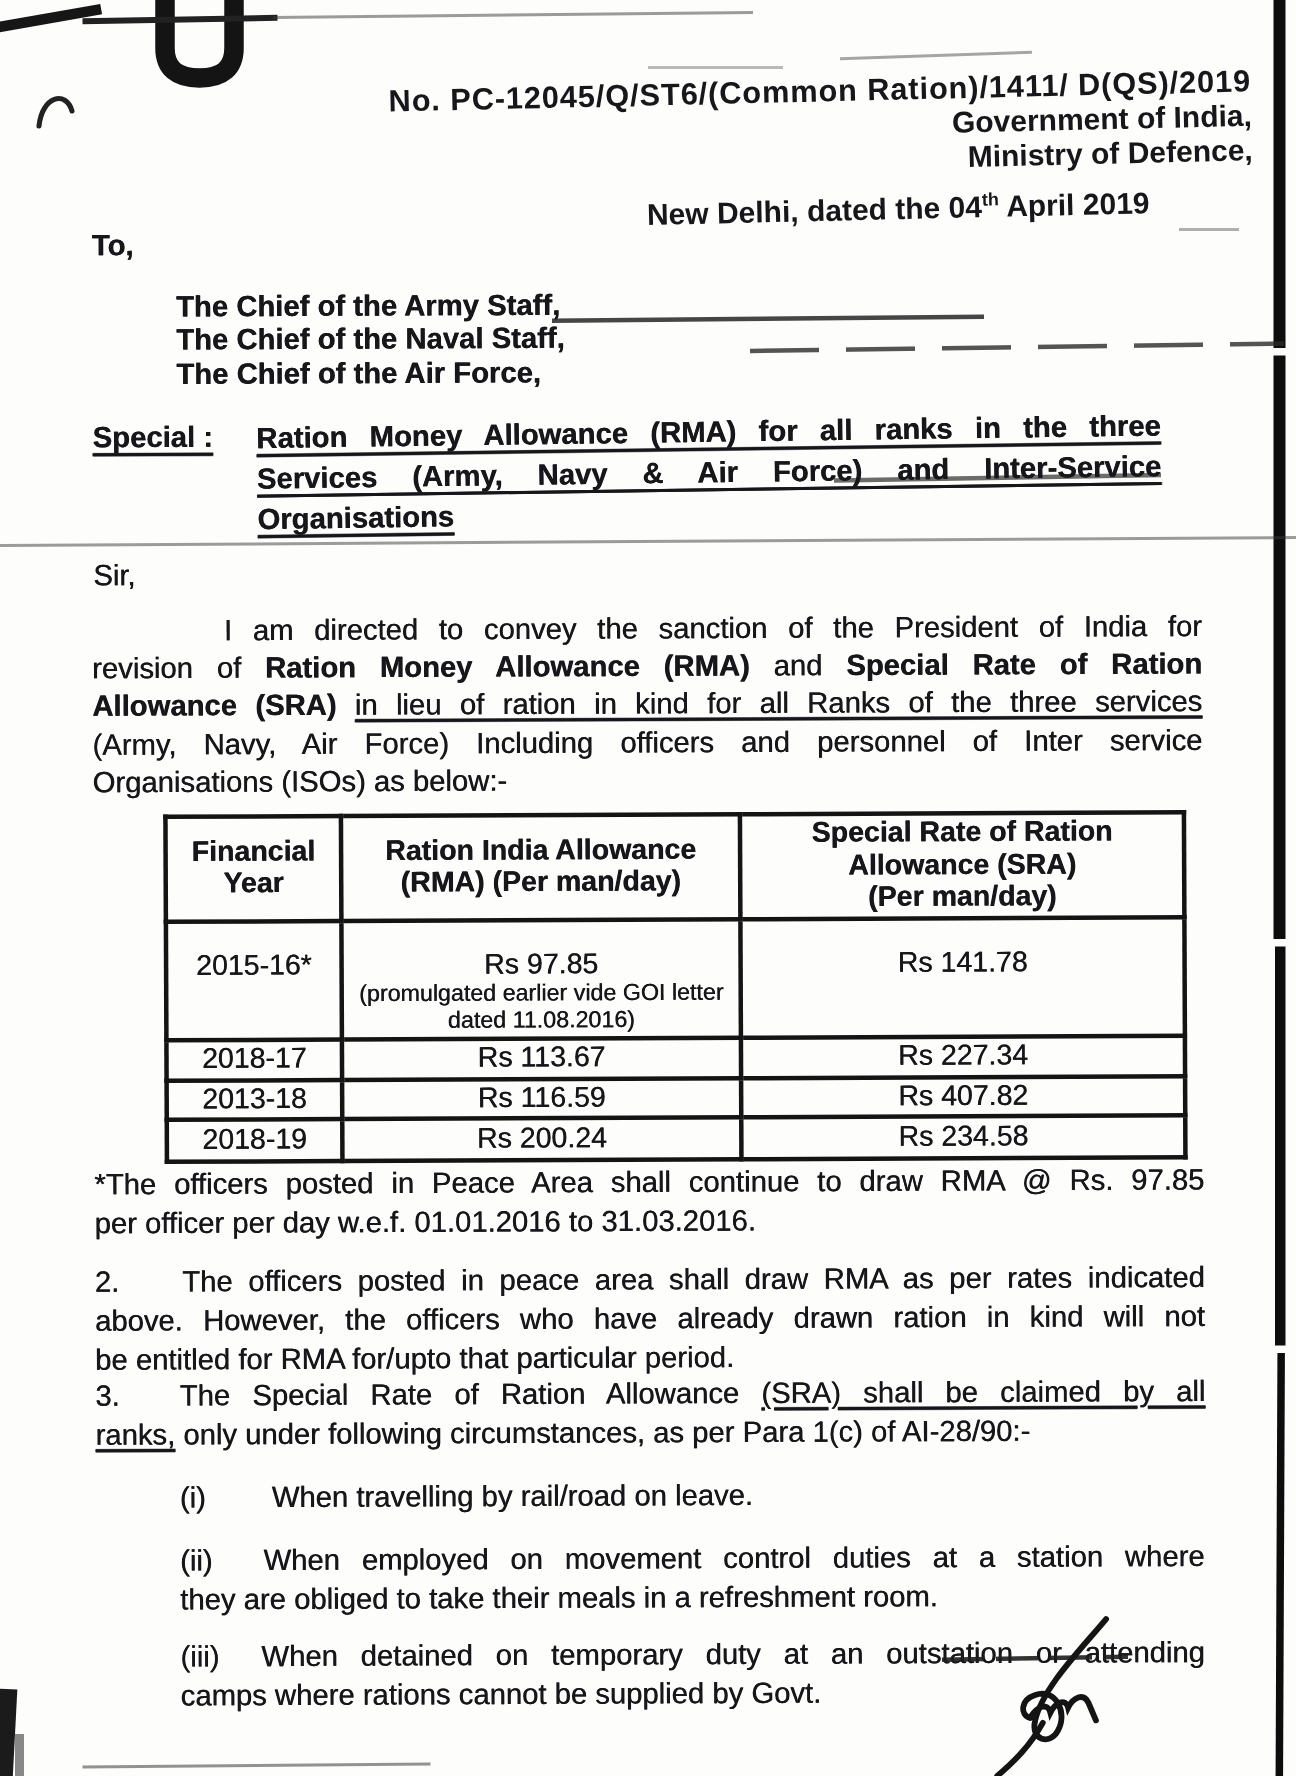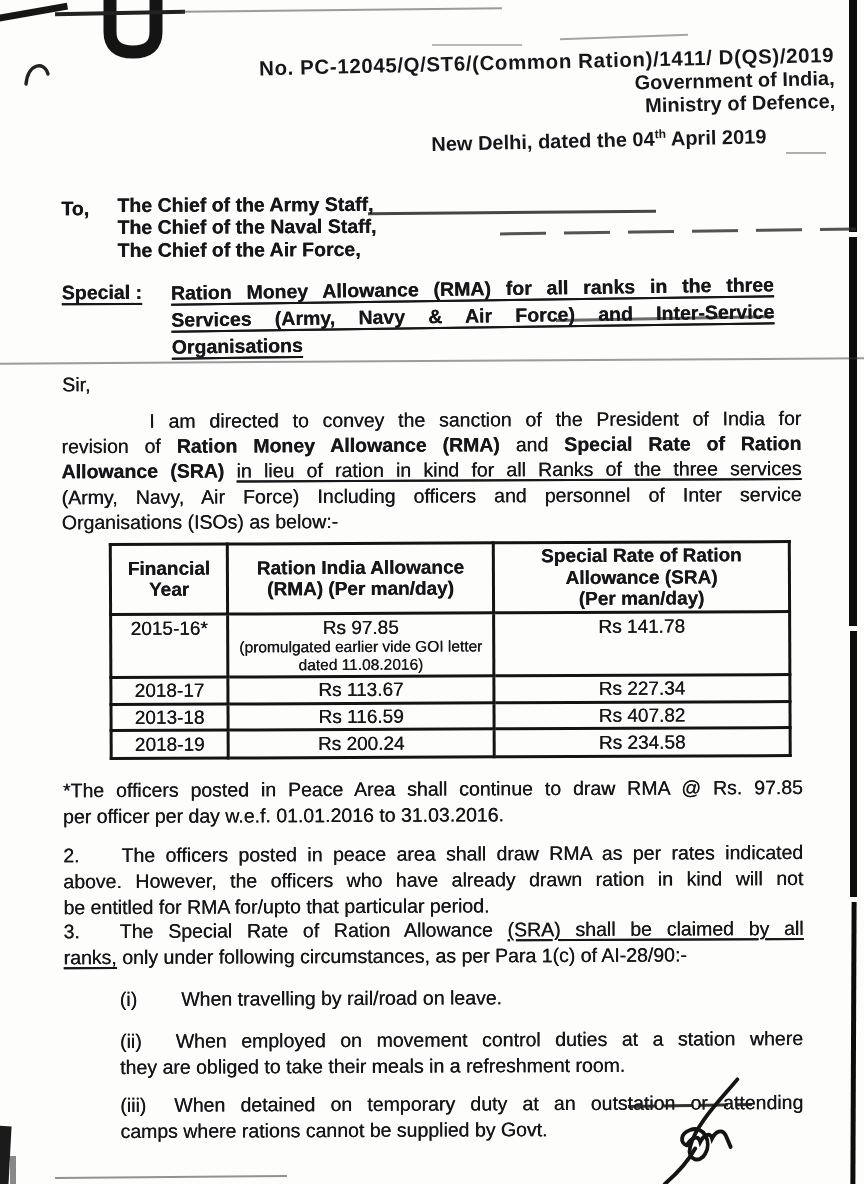--- a/index.html
+++ b/index.html
@@ -32,21 +32,21 @@
   #dateline sup{font-size:12px;font-weight:700;}
   
   #subject-label{top:279px;left:63px;font-weight:700;text-decoration:underline;text-decoration-thickness:2.4px;text-underline-offset:3.5px;}
   #subject-lines{top:279px;left:172px;width:603px;line-height:27px;transform:rotate(-0.55deg);transform-origin:0 0;}
   
   #rma-table{border-collapse:collapse;table-layout:fixed;}
   #rma-table td,#rma-table th{border:3px solid #141414;padding:1px 3px;text-align:center;
     font-size:19px;line-height:21.5px;text-shadow:0.3px 0 0 currentColor;}
   #rma-table th{font-weight:700;}
   #rma-table td{font-weight:400;vertical-align:middle;}
-  #rma-table tr.r-top td{vertical-align:top;padding-top:2px;}
+  #rma-table tr.r-top td{vertical-align:top;padding-top:18px;}
   #rma-table .note{font-size:15.5px;line-height:18px;}
   
   .scanline{position:absolute;background:#3a3a3a;}
   .vline{position:absolute;background:#0d0d0d;}
   sup{line-height:0;}
 </style>
 </head>
 <body>
 
 <div id="page">
@@ -79,21 +79,21 @@
   <div id="content">
 
     <div id="hdr" class="abs">
       <div class="ref">No. PC-12045/Q/ST6/(Common Ration)/1411/ D(QS)/2019</div>
       <div class="org">Government of India,</div>
       <div class="org">Ministry of Defence,</div>
     </div>
 
     <div id="dateline" class="abs"><span>New Delhi, dated the 04</span><sup>th</sup><span> April 2019</span></div>
 
-    <div class="abs txt b" style="top:151px;left:63px;margin-top:44px;">To,</div>
+    <div class="abs txt b" style="top:151px;left:63px;">To,</div>
 
     <div class="abs txt b" style="top:193px;left:119px;line-height:22.4px;">
       <div>The Chief of the Army Staff,</div>
       <div>The Chief of the Naval Staff,</div>
       <div>The Chief of the Air Force,</div>
     </div>
 
     <div id="subject-label" class="abs txt">Special :</div>
     <div id="subject-lines" class="abs txt">
         <div class="tl jl"><span class="sg-bu">Ration Money Allowance (RMA) for all ranks in the three</span></div>

